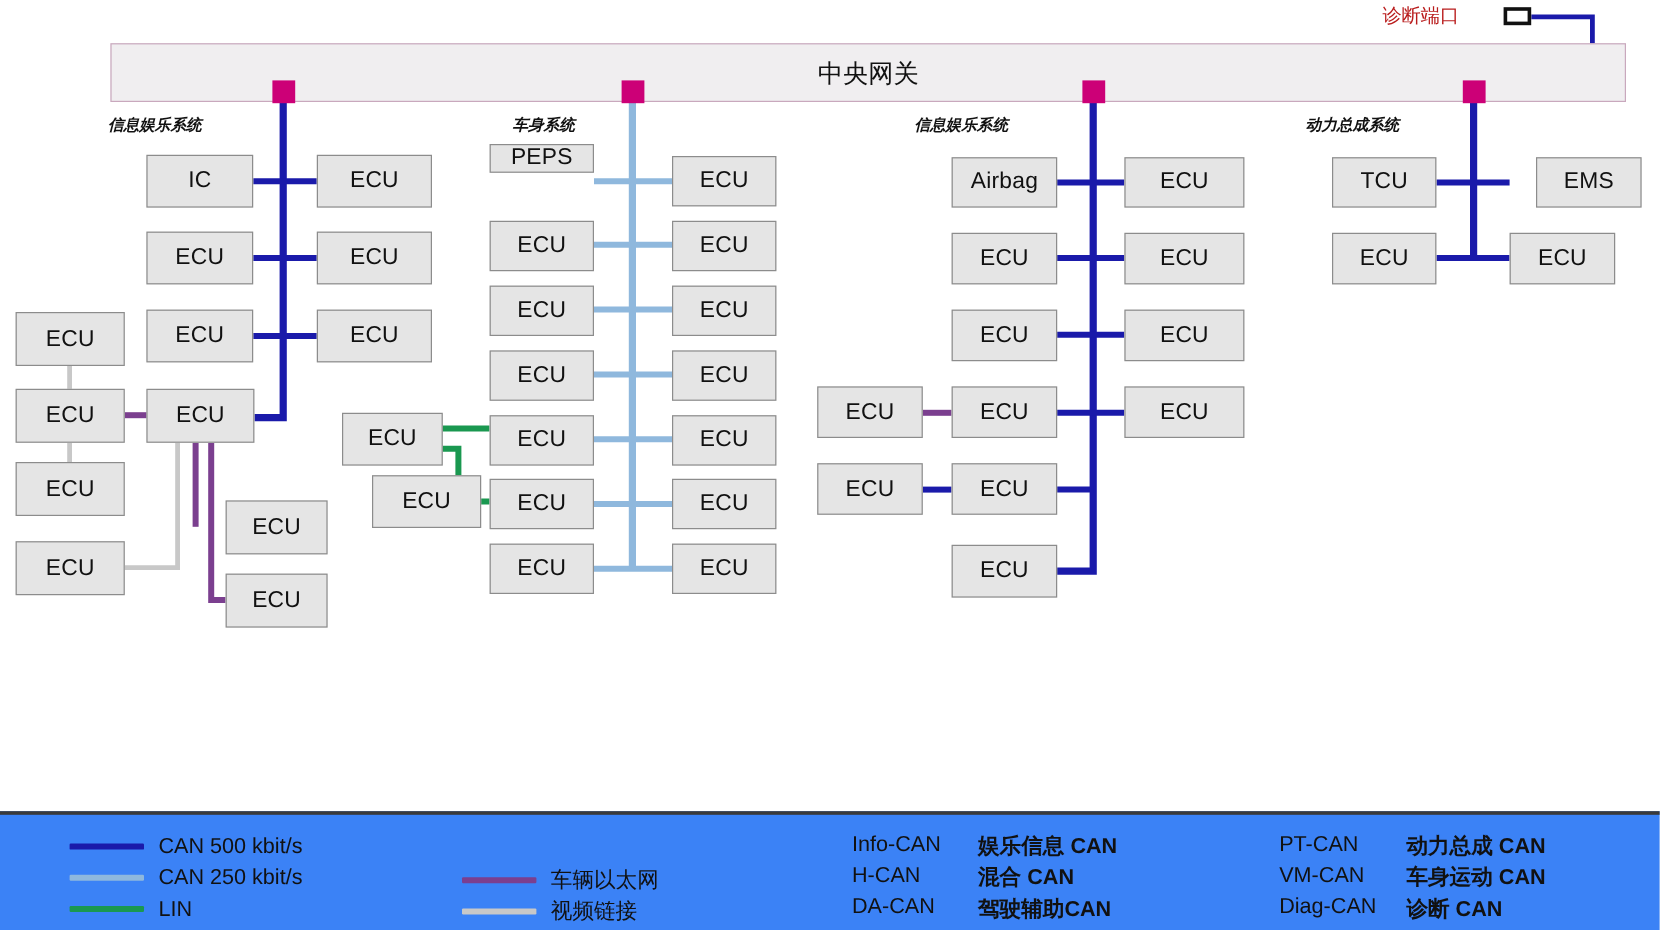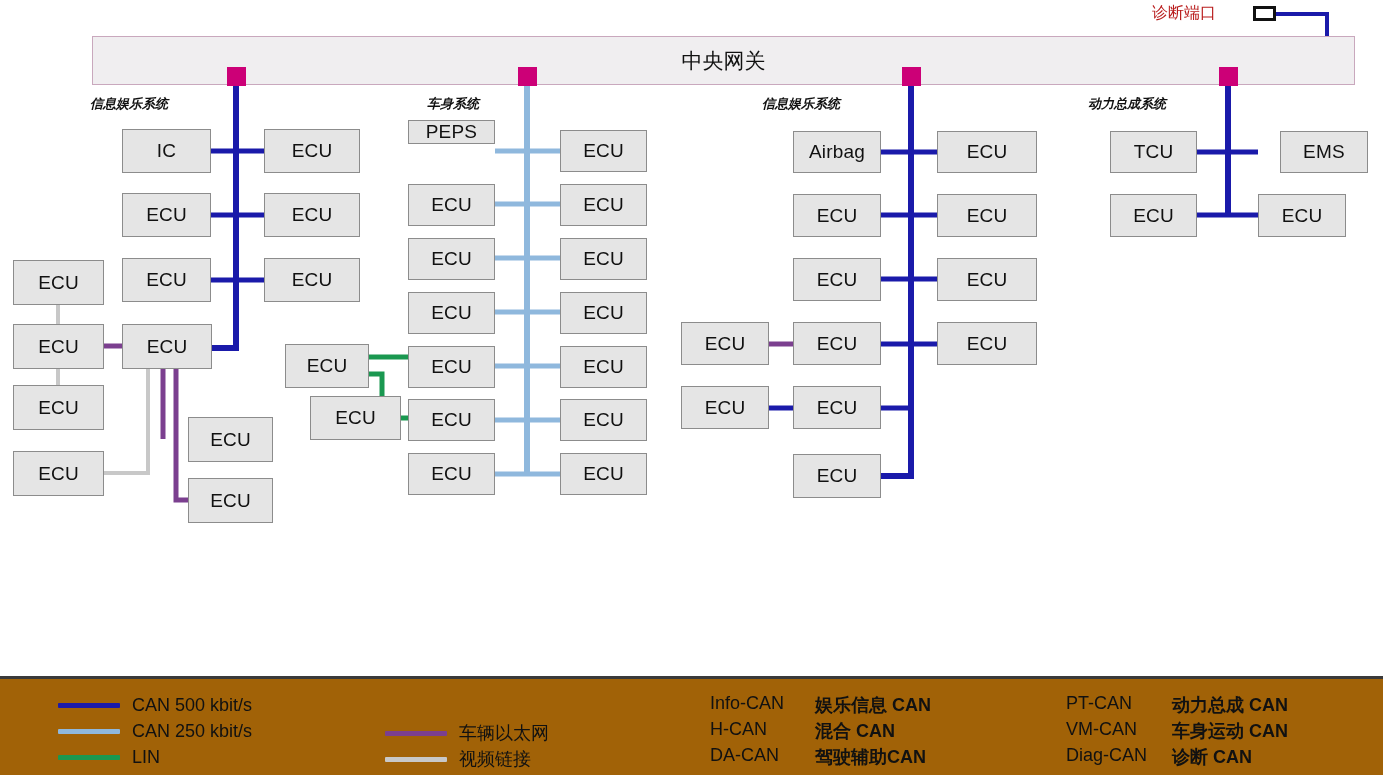--- a/index.html
+++ b/index.html
@@ -16,21 +16,21 @@
            display:flex;align-items:center;justify-content:center;z-index:2;}
   .gateway-label{font-size:21px;color:#111;}
   .grp-title{position:absolute;font-size:13px;font-weight:bold;color:#111;z-index:4;white-space:nowrap;font-style:italic;}
   .port-box{position:absolute;left:1253px;top:6px;width:23px;height:15px;
             border:3px solid #111;box-sizing:border-box;background:#fff;z-index:5;}
   .port-label{position:absolute;left:1152px;top:3px;font-size:16px;color:#b91c1c;z-index:5;white-space:nowrap;}
   .conn-sq{position:absolute;width:19px;height:19px;background:#cc0077;z-index:5;}
 
   
   .legend{position:absolute;left:0;top:676px;width:1383px;height:99px;
-          background:#a16207;border-top:3px solid #3a3a3a;box-sizing:border-box;z-index:6;}
+          background:#3b82f6;border-top:3px solid #3a3a3a;box-sizing:border-box;z-index:6;}
   .lg-row{position:absolute;display:flex;align-items:center;}
   .lg-swatch{width:62px;height:5px;margin-right:12px;border-radius:1px;}
   .lg-text{font-size:18px;color:#111;white-space:nowrap;}
   .abbr{position:absolute;font-size:18px;color:#111;white-space:nowrap;font-weight:bold;}
   .abbr-key{position:absolute;font-size:18px;color:#111;white-space:nowrap;}
 </style>
 </head>
 <body>
 
 <div id="stage">

